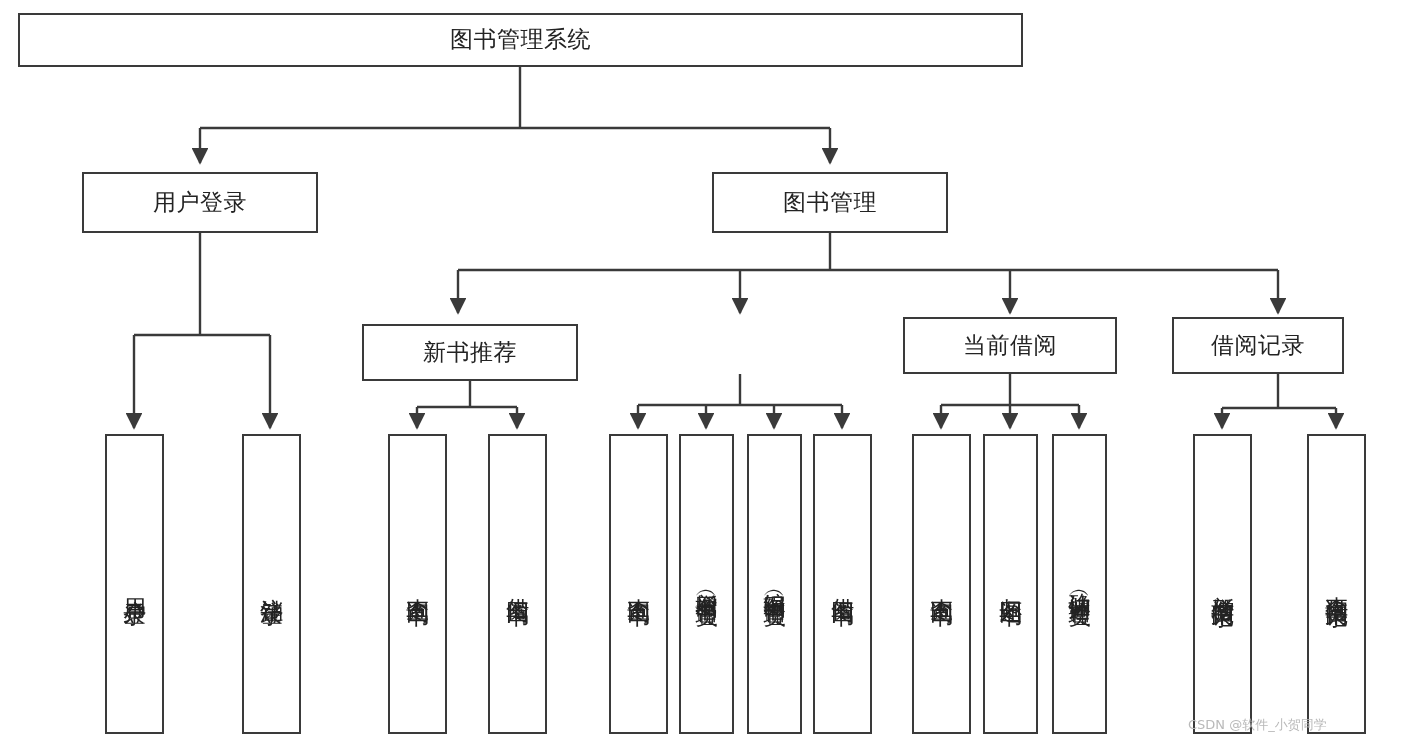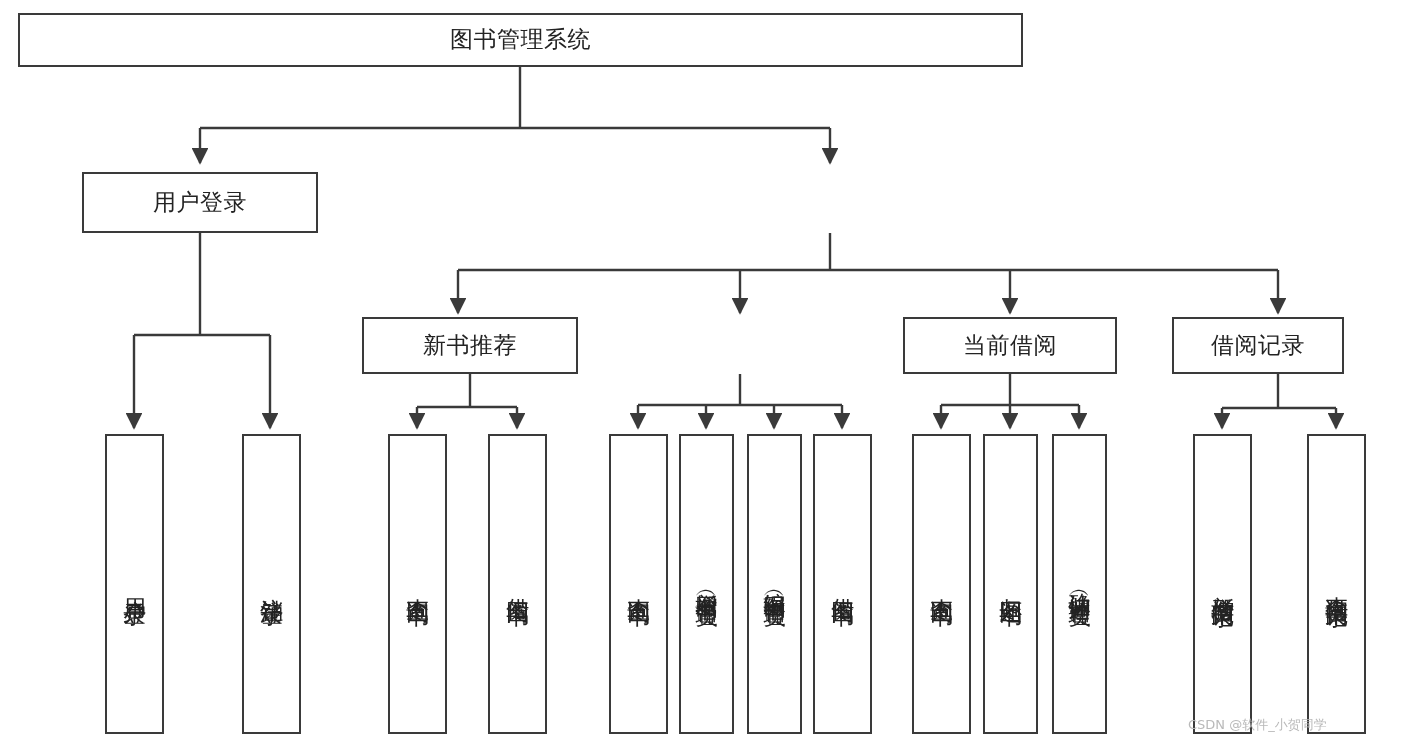--- a/index.html
+++ b/index.html
@@ -125,22 +125,25 @@
     </g>
   </svg>
 
   <div class="node horiz" style="left:18px; top:13px; width:1005px; height:54px;">
     <span class="label">图书管理系统</span>
   </div>
 
   <div class="node horiz" style="left:82px; top:172px; width:236px; height:61px;">
     <span class="label">用户登录</span>
   </div>
+  <div class="node horiz" style="left:712px; top:172px; width:236px; height:61px;">
+    <span class="label">图书管理</span>
+  </div>
 
-  <div class="node horiz" style="left:362px; top:317px; width:216px; height:57px;">
+  <div class="node horiz" style="left:362px; top:324px; width:216px; height:57px;">
     <span class="label">新书推荐</span>
   </div>
   <div class="node horiz" style="left:903px; top:317px; width:214px; height:57px;">
     <span class="label">当前借阅</span>
   </div>
   <div class="node horiz" style="left:1172px; top:317px; width:172px; height:57px;">
     <span class="label">借阅记录</span>
   </div>
 
   <div class="node vert" style="left:105px; top:434px; width:59px; height:300px;">

